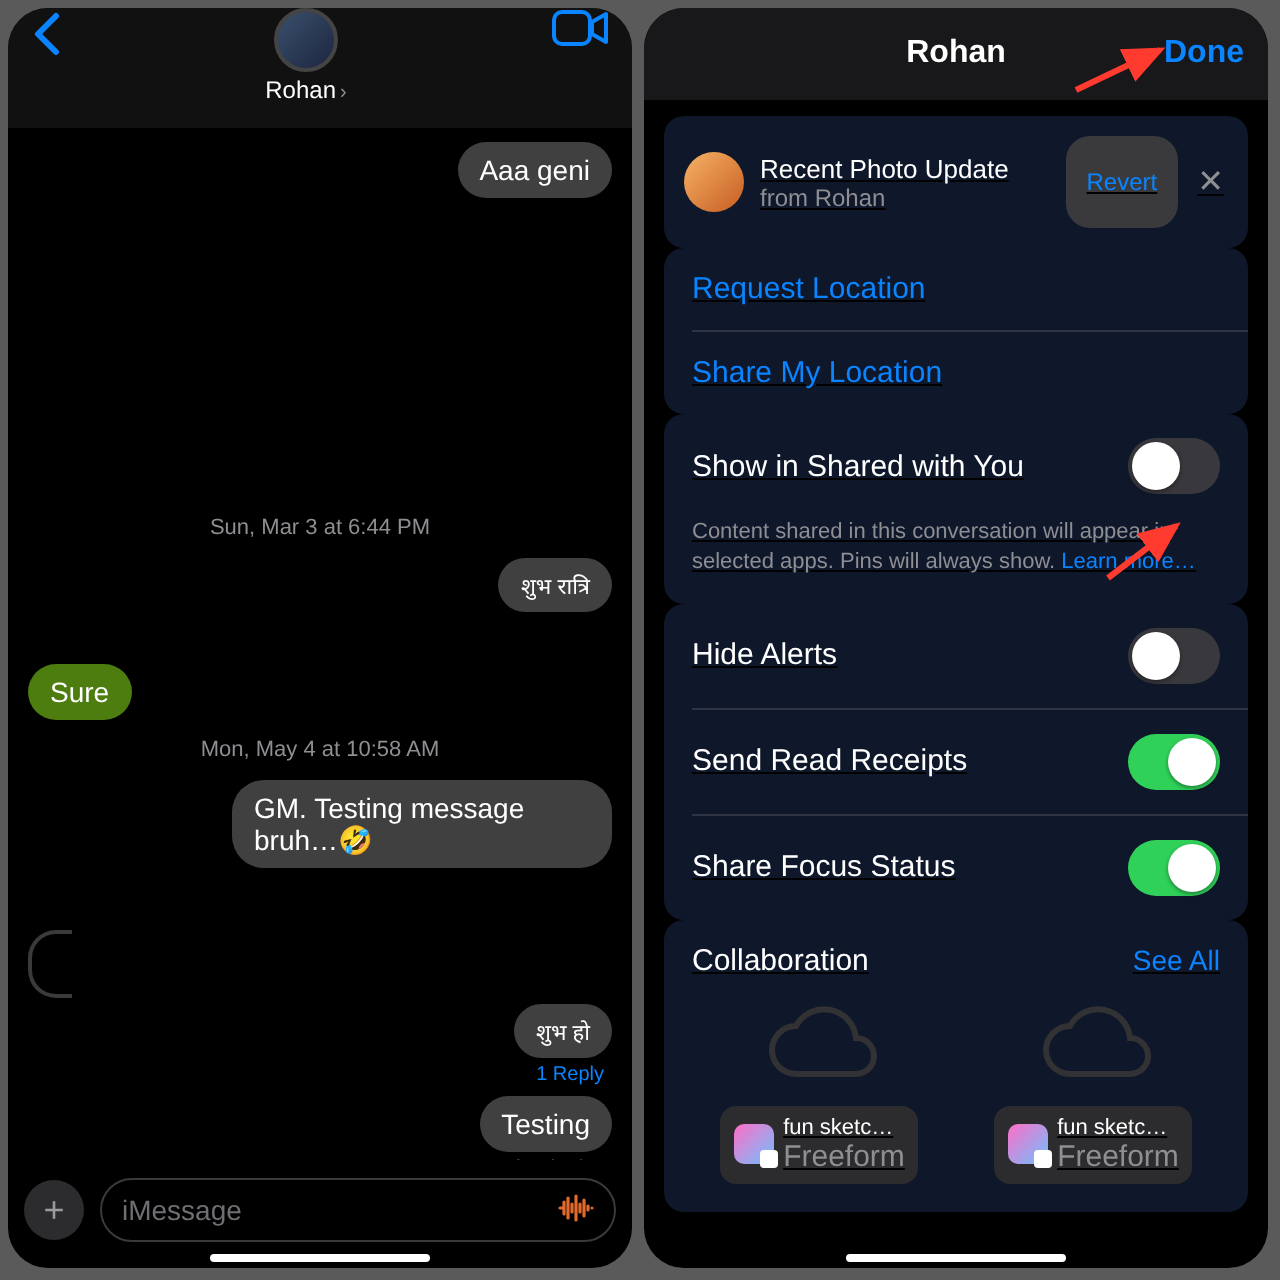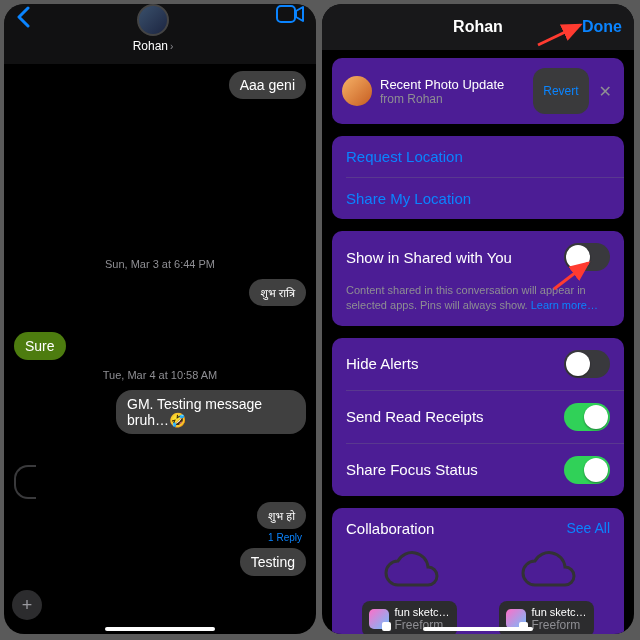--- a/index.html
+++ b/index.html
@@ -25,21 +25,21 @@
   .composer { position:absolute; bottom:10px; left:0; right:0; height:38px; display:flex; align-items:center; padding:0 8px; gap:8px; }
   .plus { width:30px; height:30px; border-radius:15px; background:#2c2c2e; color:#9a9aa0; display:flex; align-items:center; justify-content:center; font-size:18px; }
   .input { flex:1; height:32px; border:1px solid #3a3a3c; border-radius:16px; display:flex; align-items:center; justify-content:space-between; padding:0 10px; color:#6e6e73; font-size:14px; }
   .wave { color:#8e8e93; }
   .homebar { position:absolute; bottom:3px; left:50%; transform:translateX(-50%); width:110px; height:4px; background:#fff; border-radius:3px; }
   
   .nav2 { height:46px; line-height:46px; position:relative; text-align:center; background:rgba(28,28,30,.85); }
   .nav2 .ttl { color:#fff; font-size:16px; font-weight:600; }
   .done { position:absolute; right:12px; top:0; color:#0a84ff; font-weight:600; }
   .sheet { position:absolute; top:46px; bottom:0; left:0; right:0; padding:8px 10px 0 10px; overflow:hidden; }
-  .card { background:#4c1d95; border-radius:10px; margin-bottom:12px; }
+  .card { background:#0f172a; border-radius:10px; margin-bottom:0;text-decoration:underline; }
   .update { display:flex; align-items:center; padding:10px; gap:8px; }
   .ava-sm { width:30px; height:30px; border-radius:15px; background:linear-gradient(135deg,#f7b267,#c65d21); }
   .update-text .ln1 { color:#fff; font-size:13px; }
   .update-text .ln2 { color:#8e8e93; font-size:12px; }
   .revert { margin-left:auto; background:#3a3a3c; color:#0a84ff; font-size:12px; padding:16px 10px; border-radius:12px; }
   .x { color:#8e8e93; font-size:16px; padding:0 2px; }
   .row { padding:12px 14px; font-size:15px; display:flex; align-items:center; justify-content:space-between; }
   .row.link-row { color:#0a84ff; }
   .row.white { color:#fff; }
   .sep { height:1px; background:rgba(120,120,128,.3); margin-left:14px; }
@@ -54,21 +54,21 @@
   .collab-hdr { display:flex; justify-content:space-between; padding:12px 14px 10px 14px; }
   .collab-hdr .t { color:#fff; font-size:15px; }
   .collab-hdr .sa { color:#0a84ff; font-size:14px; }
   .collab-body { display:flex; gap:10px; padding:0 14px 14px 14px;align-items:flex-end; }
   .doc { display:flex; flex-direction:column; align-items:center; width:128px; }
   .cloud { width:72px; height:48px; display:flex; align-items:center; justify-content:center; color:#38383a; margin-bottom:6px; }
   .doc-row { display:flex; align-items:center; gap:5px; background:#2c2c2e; border-radius:8px; padding:5px 7px; }
   .doc-ico { width:20px; height:20px; border-radius:5px; background:linear-gradient(135deg,#ff6ec7,#6ec1ff); position:relative; }
   .doc-ico::after { content:""; position:absolute; right:-2px; bottom:-2px; width:9px; height:9px; background:#fff; border-radius:2px; }
   .doc-txt .l1 { color:#fff; font-size:11px; }
-  .doc-txt .l2 { color:#8e8e93; font-size:12px; }
+  .doc-txt .l2 { color:#8e8e93; font-size:15px; }
   
   .arrow { position:absolute; pointer-events:none; }
   .arrow svg { overflow:visible; }
 </style>
 </head>
 <body>
 
 <div class="wrap">
 
   <div class="phone">
@@ -92,32 +92,40 @@
       </div>
     </div>
 
     <div class="thread">
       <div class="bubble-r">Aaa geni</div>
       <div class="bigspace"></div>
       <div class="ts">Sun, Mar 3 at 6:44 PM</div>
       <div class="bubble-r" style="font-size:11px;">शुभ रात्रि</div>
       <div style="clear:both; height:20px;"></div>
       <div class="bubble-l">Sure</div>
-      <div class="ts">Tue, Mar 4 at 10:58 AM</div>
+      <div class="ts">Mon, May 4 at 10:58 AM</div>
       <div class="bubble-r">GM. Testing message bruh…🤣</div>
       <div style="clear:both; height:24px;"></div>
       <div class="edge-l"></div>
       <div class="bubble-r" style="font-size:11px;">शुभ हो</div>
       <div class="meta-r"><span class="link">1 Reply</span></div>
       <div class="bubble-r">Testing</div>
       <div class="meta-r">Read 04/03/24</div>
     </div>
 
     <div class="composer">
       <div class="plus">+</div>
+      <div class="input">
+        <span>iMessage</span>
+        <span class="wave">
+          <svg width="18" height="16" viewBox="0 0 18 16">
+              <path d="M1 8 h1 M3 5 v6 M5 3 v10 M7 6 v4 M9 2 v12 M11 6 v4 M13 4 v8 M15 7 v2 M17 8 h0" stroke="#e26a2c" stroke-width="1.6" stroke-linecap="round"></path>
+            </svg>
+        </span>
+      </div>
     </div>
     <div class="homebar"></div>
   </div>
 
   <div class="phone">
     <div class="nav2">
       <span class="ttl">Rohan</span>
       <span class="done">Done</span>
     </div>
     <div class="sheet">

